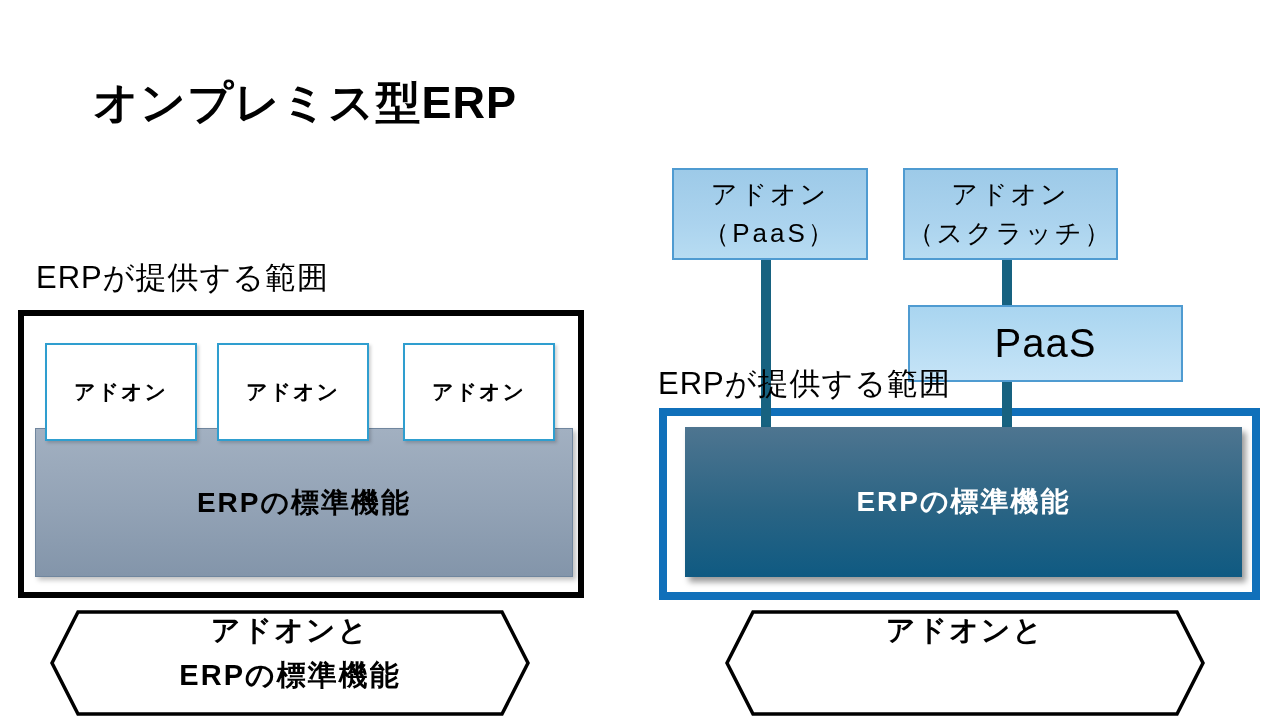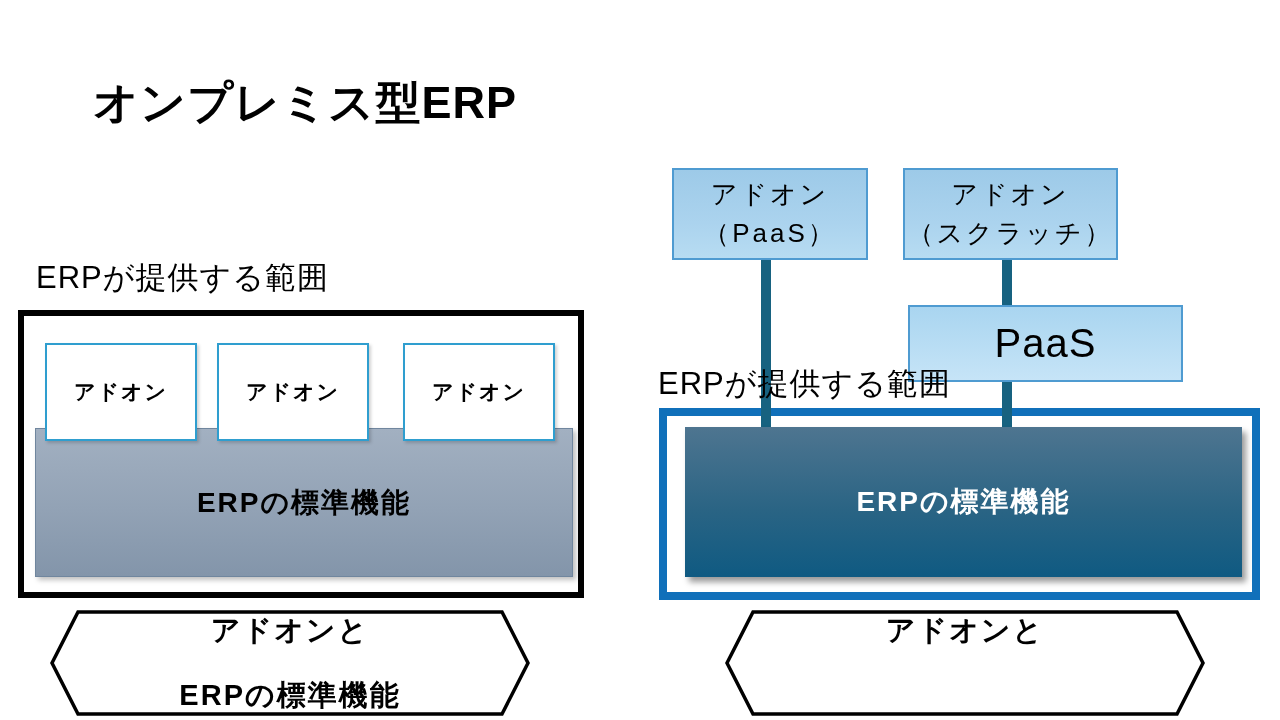--- a/index.html
+++ b/index.html
@@ -65,21 +65,21 @@
     background:linear-gradient(180deg,#4e7590 0%,#2a6484 55%,#0f5a82 100%);
     box-shadow:4px 5px 6px rgba(0,0,0,0.4);z-index:3;
     display:flex;align-items:center;justify-content:center;color:#fff;
   }
   
   .banner{left:0;top:608px;width:484px;height:110px;z-index:2;}
   #banner-left{left:48px;} #banner-right{left:723px;}
   .banner svg{position:absolute;left:0;top:0;}
   .banner-text{
     position:absolute;left:0;top:0;width:100%;height:100%;
-    display:flex;flex-direction:column;align-items:center;justify-content:space-between;
+    display:flex;flex-direction:column;align-items:center;justify-content:flex-start;
     font-size:29px;font-weight:bold;line-height:45px;letter-spacing:2px;text-align:center;
   }
 </style>
 </head>
 <body>
 
 <div id="slide">
 
   <div class="abs panel-title" id="title-left">オンプレミス型ERP</div>
 

